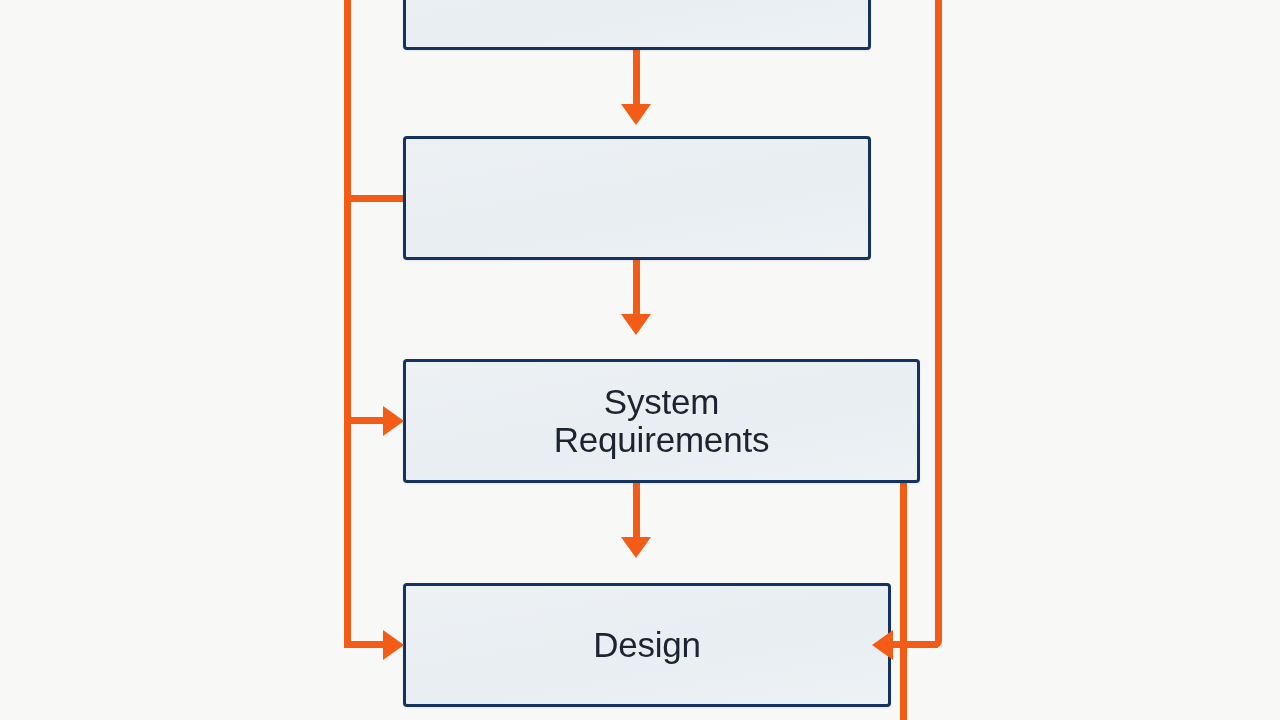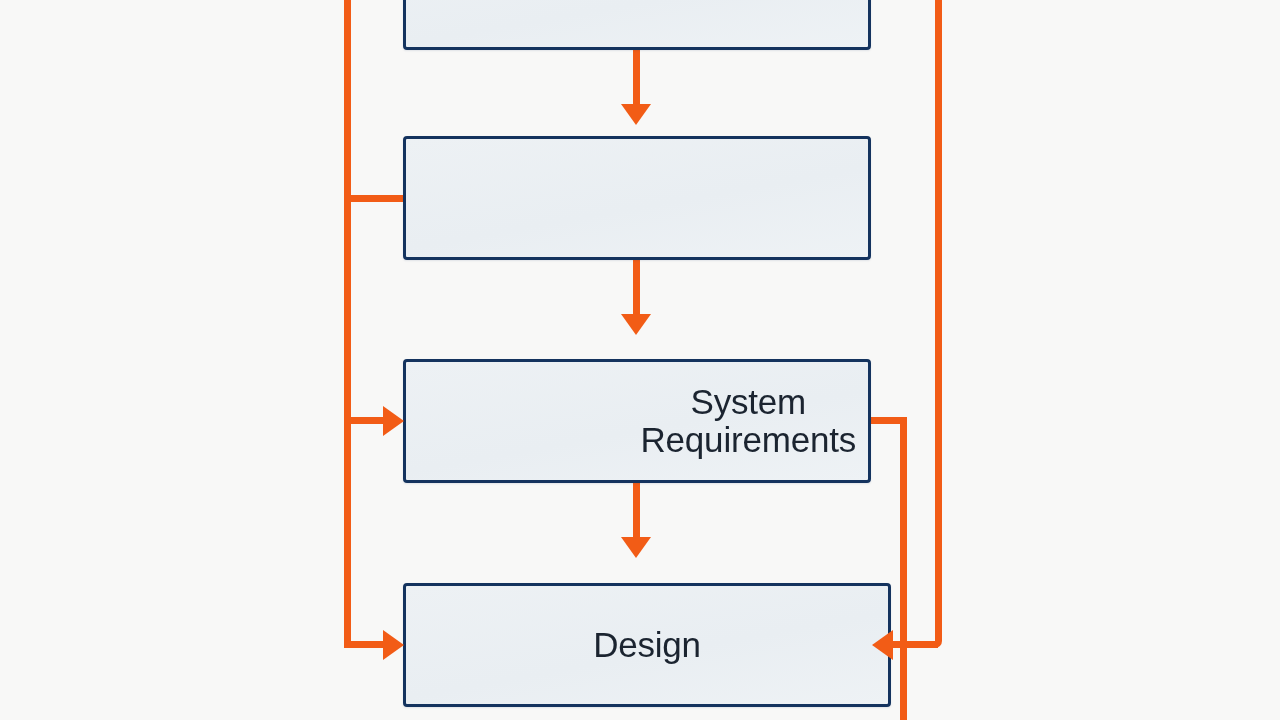--- a/index.html
+++ b/index.html
@@ -44,21 +44,21 @@
     left: 403px;
     top: -62px;
     width: 468px;
     height: 112px;
   }
   #node-stakeholder-needs .node-label {
     align-self: flex-start;
     margin-top: 26px;
   }
   #node-unlabeled    { left: 403px; top: 136px; width: 468px; height: 124px; }
-  #node-system-req   { left: 403px; top: 359px; width: 468px; height: 124px; justify-content: flex-end; }
+  #node-system-req   { left: 403px; top: 359px; width: 517px; height: 124px; }
   #node-design       { left: 403px; top: 583px; width: 488px; height: 124px; }
 
   
   .conn {
     position: absolute;
     background: #f25c16;
     z-index: 2;
   }
   .conn.v { width: 7px; }
   .conn.h { height: 7px; }

